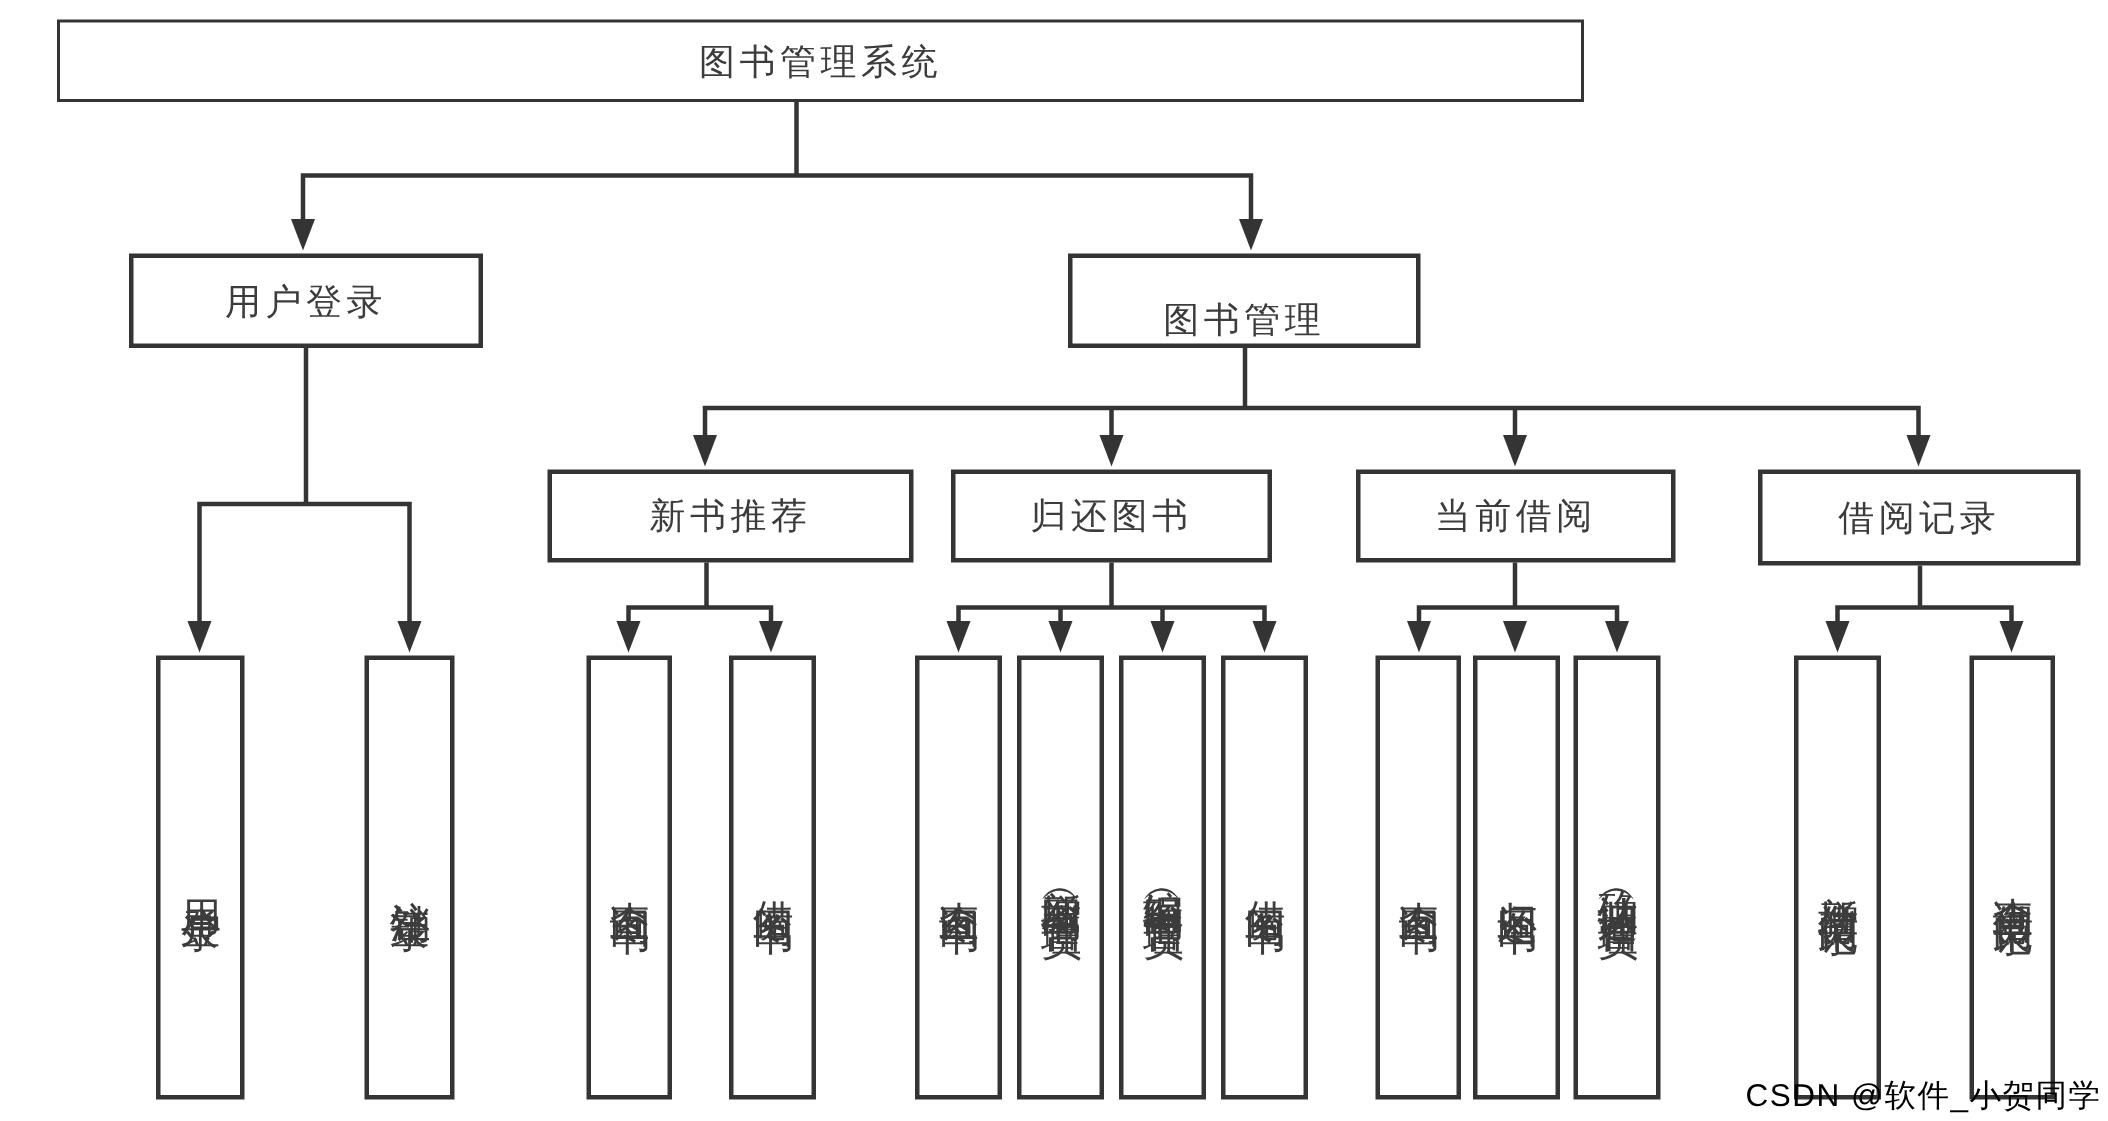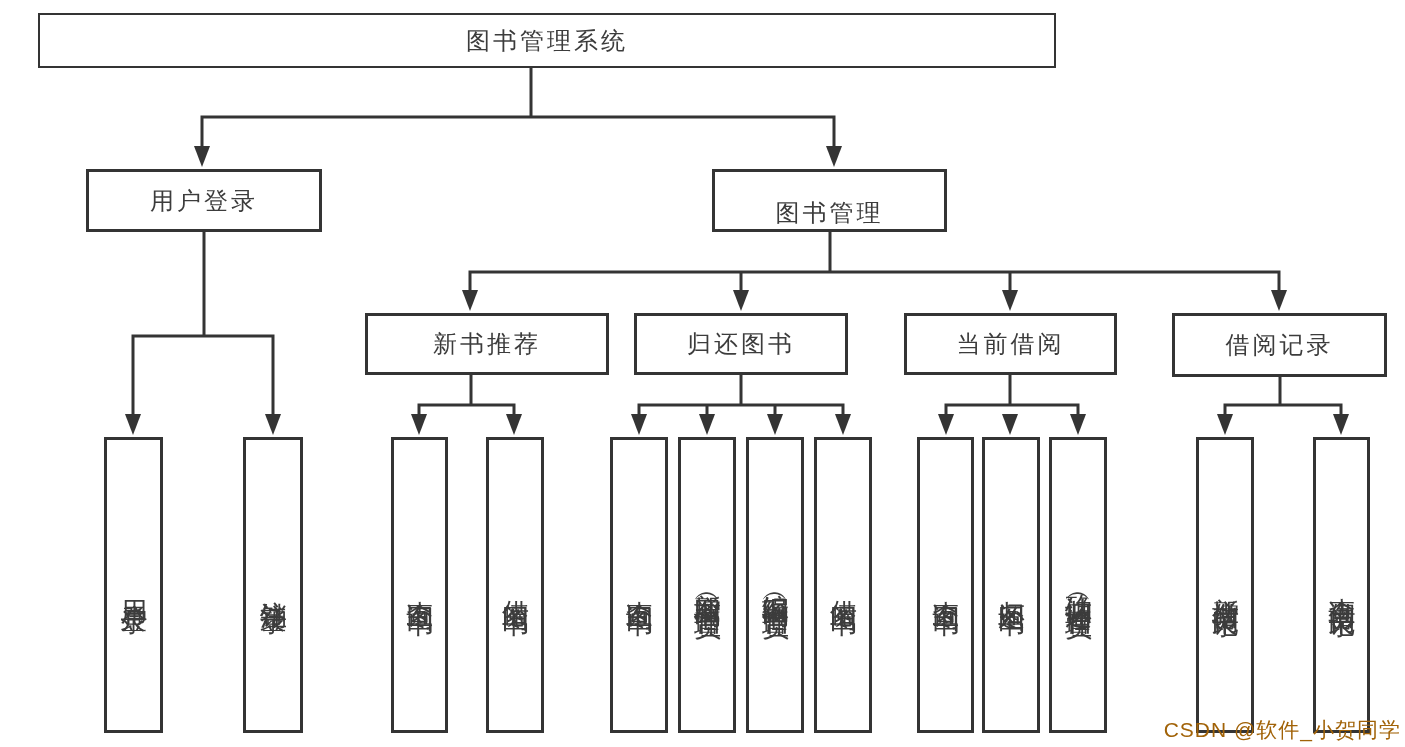--- a/index.html
+++ b/index.html
@@ -16,21 +16,21 @@
   .root-node { border-width:2px; }
   .v-node .v-label {
     writing-mode:vertical-rl; text-orientation:mixed;
     font-size:27px; line-height:1; letter-spacing:3px; color:#3c3c3c;
   }
   .connectors { position:absolute; left:0; top:0; pointer-events:none; }
   .connectors path { stroke:#343434; stroke-width:3; fill:none; stroke-linecap:square; }
   .connectors polygon { fill:#343434; stroke:none; }
   .watermark {
     position:absolute; right:4px; bottom:3px;
-    font-size:21px; letter-spacing:1px; color:#a16207;
+    font-size:21px; letter-spacing:1px; color:#000000;
   }
 </style>
 </head>
 <body>
 
 <div class="stage">
 
   <svg class="connectors" width="1405" height="747" viewBox="0 0 1405 747">
 
     <g>

